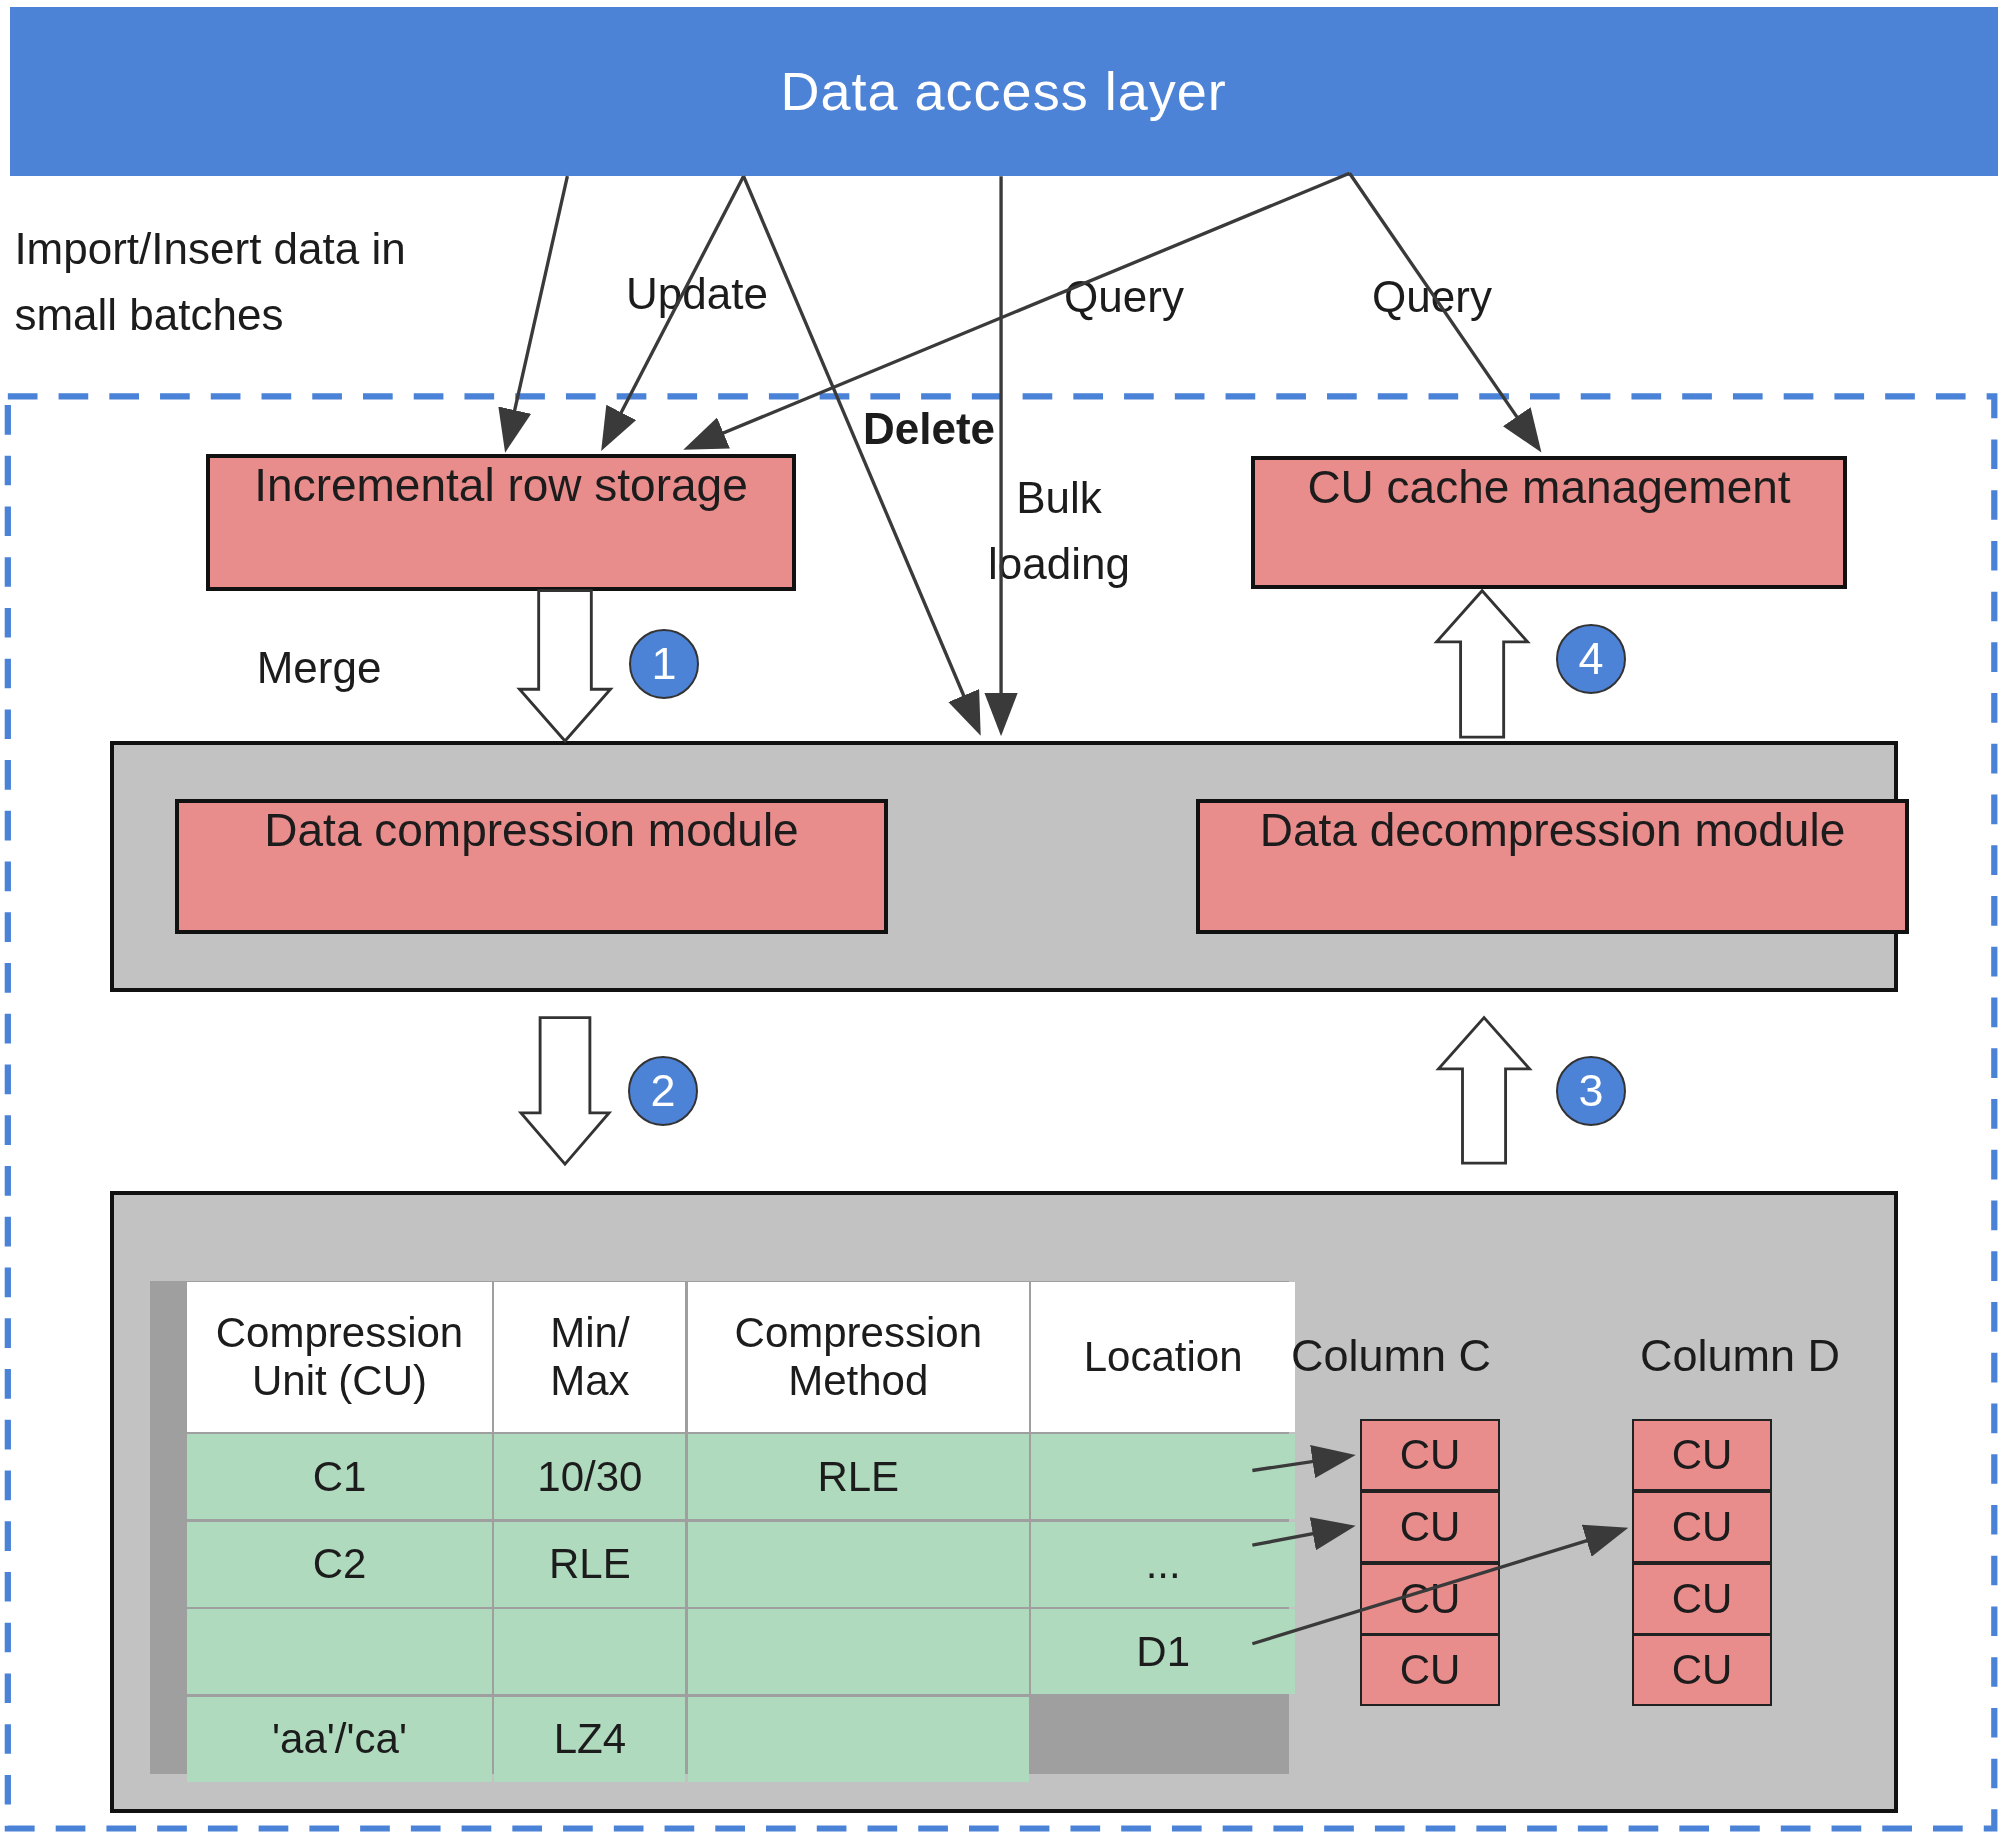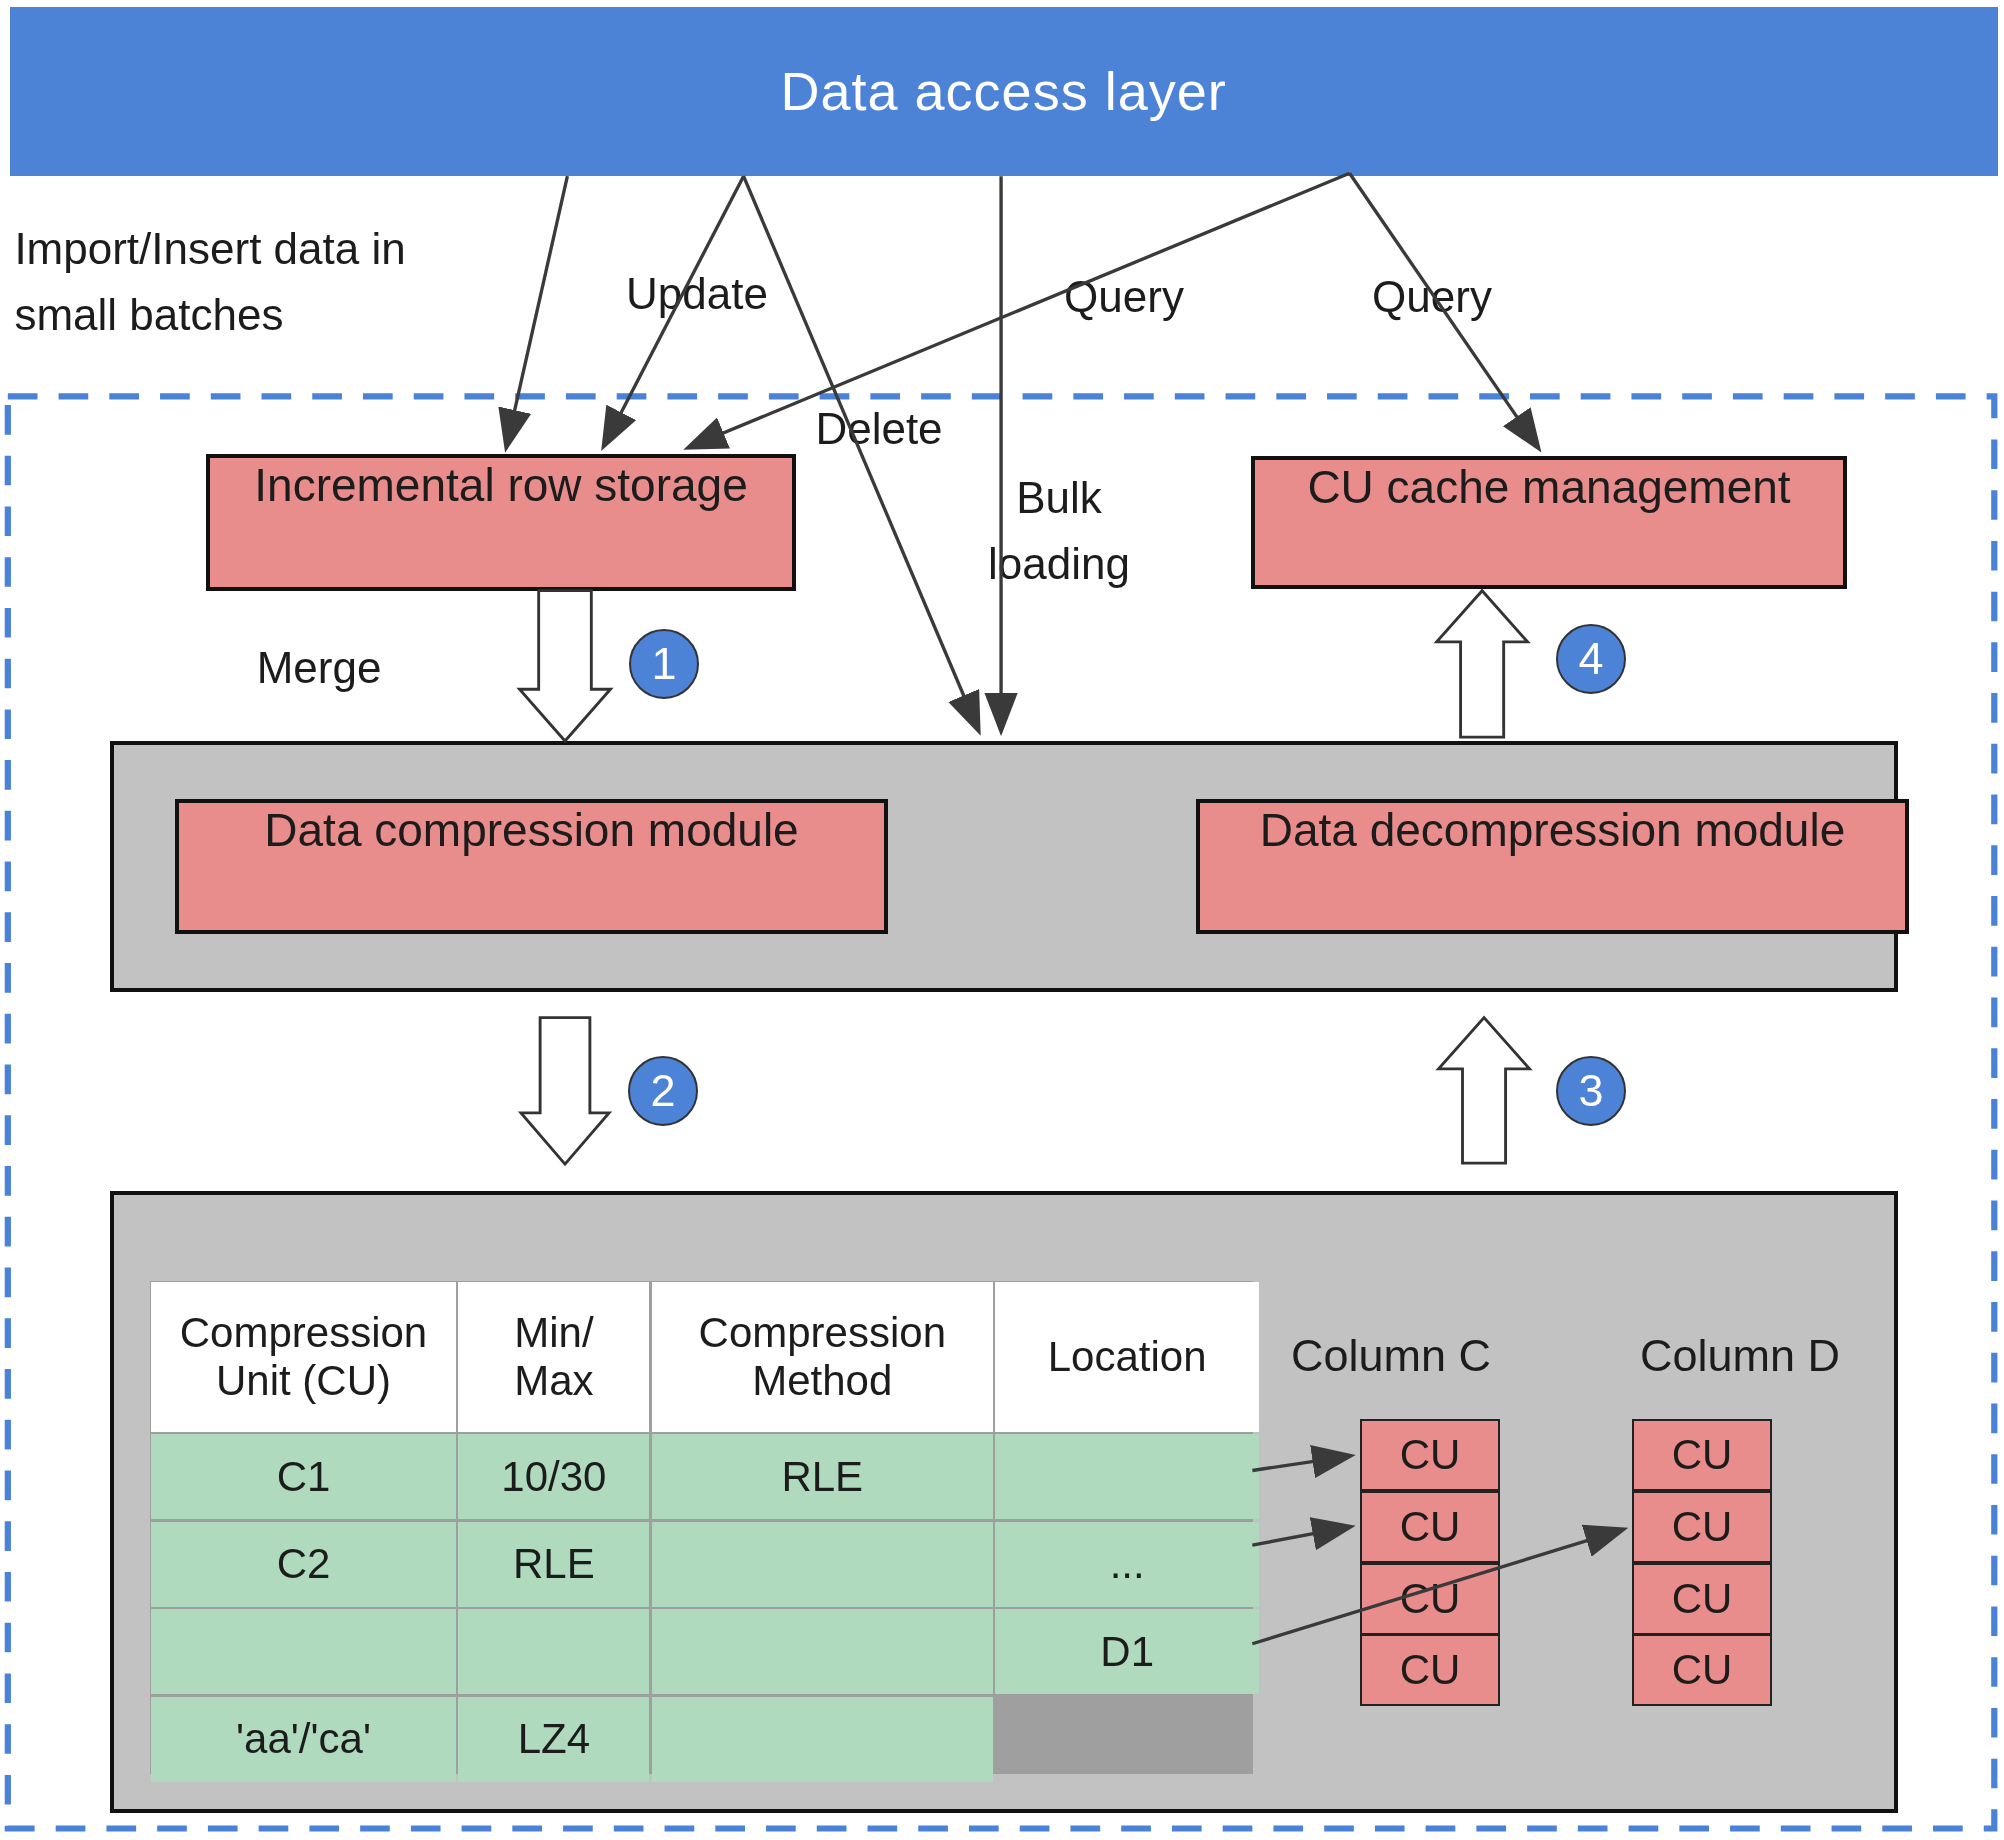--- a/index.html
+++ b/index.html
@@ -39,21 +39,21 @@
     transform:translate(-50%,-50%);
   }
   
   .cu-table{
     left:150px;top:1281px;width:1101px;height:491px;
     display:grid;
     grid-template-columns:305px 191px 341px 264px;
     grid-template-rows:150px 85px 85px 85px 85px;
     background:#9f9f9f;
     border:1.9px solid #9f9f9f;
-    gap:2.4px;box-sizing:content-box;
+    gap:2.4px;box-sizing:content-box;padding-left:36px;
   }
   .cu-table .cell{
     display:flex;align-items:center;justify-content:center;
     font-size:42px;text-align:center;white-space:pre-line;
   }
   .cu-table .head{background:#ffffff;}
   .cu-table .data{background:#afdabe;}
   
   .custack-cell{
     width:140px;height:72px;
@@ -71,21 +71,21 @@
 
   <div class="abs banner">
     <span>Data access layer</span>
   </div>
 
   <div class="abs lbl" style="left:14.4px;top:216px;">Import/Insert data in
 small batches</div>
   <div class="abs lbl center" style="left:697px;top:294px;">Update</div>
   <div class="abs lbl center" style="left:1124px;top:297px;">Query</div>
   <div class="abs lbl center" style="left:1432px;top:297px;">Query</div>
-  <div class="abs lbl center" style="left:879px;top:429px;">Delete</div>
+  <div class="abs lbl center" style="left:929px;top:429px;font-weight:bold;">Delete</div>
   <div class="abs lbl center" style="left:1059px;top:531px;text-align:center;">Bulk
 loading</div>
   <div class="abs lbl center" style="left:319px;top:668px;">Merge</div>
 
   <div class="abs redbox" style="left:206px;top:454px;width:590px;height:137px;">
     <span>Incremental row storage</span>
   </div>
   <div class="abs redbox" style="left:1251px;top:456px;width:596px;height:133px;">
     <span>CU cache management</span>
   </div>

